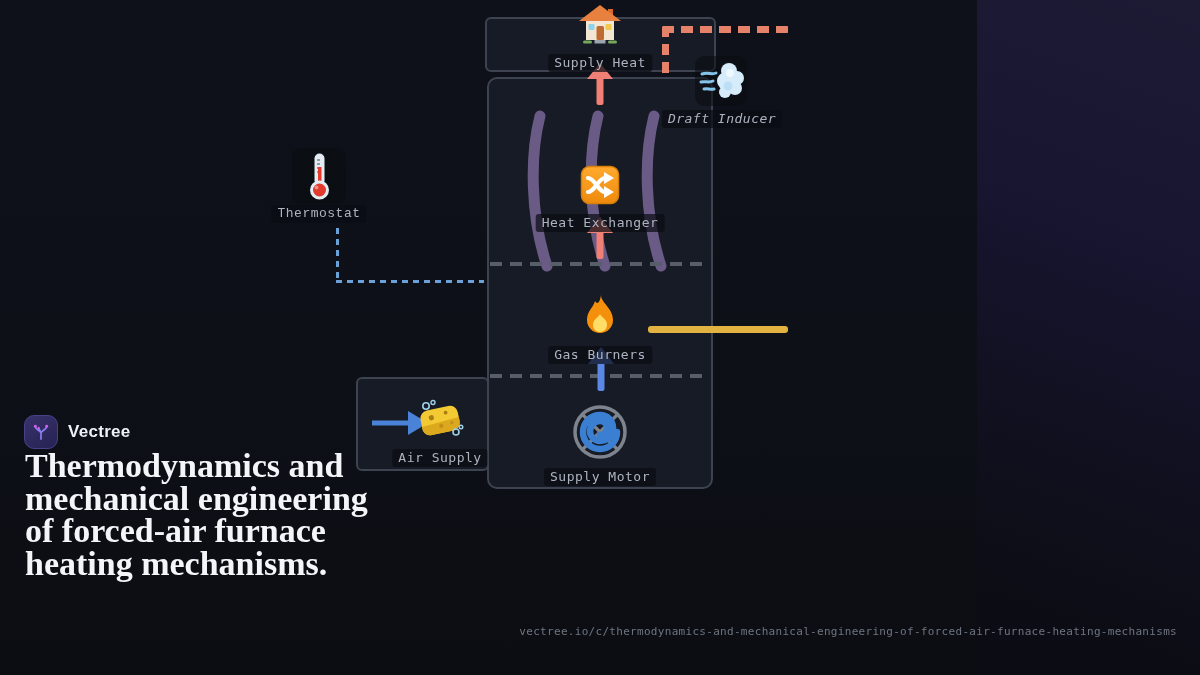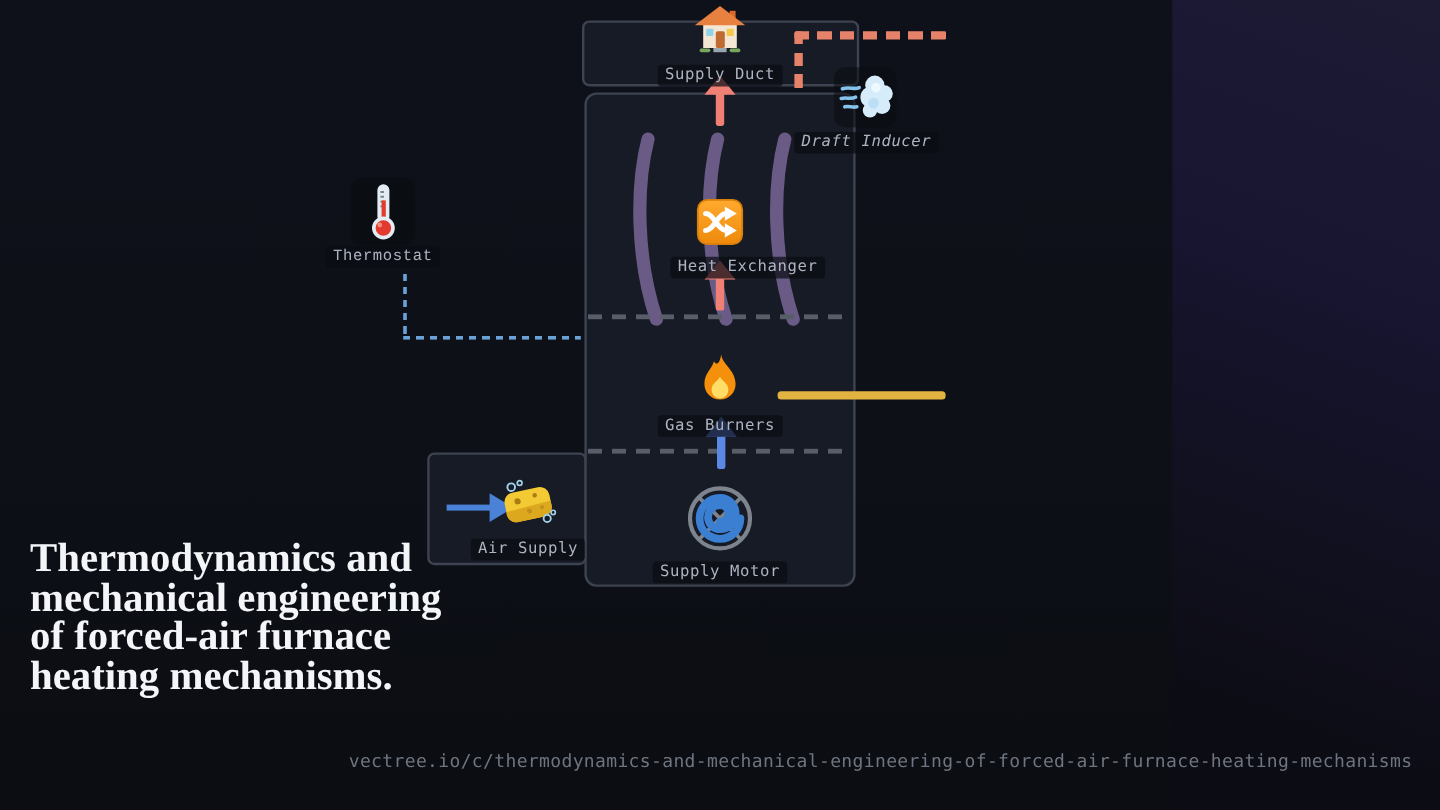--- a/index.html
+++ b/index.html
@@ -44,21 +44,21 @@
     font-family:"Liberation Sans","DejaVu Sans",sans-serif;
     font-weight:bold;font-size:17px;color:#eef1f5;letter-spacing:.3px;
   }
   .page-title{
     position:absolute;left:25px;top:450px;width:352px;
     font-family:Liberation Serif, serif;
     font-weight:bold;font-size:34px;line-height:32.5px;color:#f3f5f9;
   }
   .footer-url{
     position:absolute;right:23px;top:625px;
-    font-size:15px;color:#6e7580;letter-spacing:.3px;white-space:nowrap;
+    font-size:11px;color:#6e7580;letter-spacing:.3px;white-space:nowrap;
   }
 </style>
 </head>
 <body>
 
 <div class="stage">
   <div class="right-accent"></div>
 
   <div class="box" id="filter-box"></div>
   <div class="box" id="supply-box"></div>
@@ -171,25 +171,36 @@
 
   <svg class="icon" style="left:571px;top:403px;" width="58" height="58" viewBox="0 0 58 58">
     <line x1="11" y1="11" x2="47" y2="47" stroke="#7d848d" stroke-width="3.2"></line>
     <line x1="47" y1="11" x2="11" y2="47" stroke="#7d848d" stroke-width="3.2"></line>
     <circle cx="29" cy="29" r="25" stroke="#7d848d" stroke-width="3.5" fill="none"></circle>
     <path d="M46,29 C46,38.5 38.5,46 29,46 C19.5,46 12,38.5 12,29 C12,19.5 19.5,12 29,12
              C36.5,12 42,17.5 42,25 C42,32.5 36.5,38 29,38 C23.5,38 19,33.5 19,28
              C19,22.5 23.5,18 29,18 C33,18 36,21 36,25 C36,29 33,32 29,32" stroke="#3a7fd2" stroke-width="6.5" fill="none" stroke-linecap="round"></path>
   </svg>
 
-  <span class="node-label" style="left:600px;top:54px;">Supply Duct</span>
+  <span class="node-label" style="left:600px;top:54px;">Supply Heat</span>
   <span class="node-label" style="left:722px;top:110px;font-style:italic;">Draft Inducer</span>
-  <span class="node-label" style="left:600px;top:214px;margin-left:23px;">Heat Exchanger</span>
+  <span class="node-label" style="left:600px;top:214px;">Heat Exchanger</span>
   <span class="node-label" style="left:319px;top:205px;font-family:Liberation Mono, monospace;">Thermostat</span>
   <span class="node-label" style="left:600px;top:346px;">Gas Burners</span>
   <span class="node-label" style="left:440px;top:449px;">Air Supply</span>
   <span class="node-label" style="left:600px;top:468px;">Supply Motor</span>
 
+  <div class="brand-row">
+    <div class="logo-badge">
+      <svg width="24" height="24" viewBox="0 0 34 34">
+        <path d="M17,27 V18 M17,18 C14,14 11,14 9,10 M17,18 C20,14 23,14 25,10 M17,18 C16,15 14.5,13.5 14,12" stroke="#8a7cf0" stroke-width="2.4" fill="none" stroke-linecap="round"></path>
+        <circle cx="9" cy="9" r="2.1" fill="#cf5fe8"></circle>
+        <circle cx="25" cy="9" r="2.1" fill="#cf5fe8"></circle>
+        <circle cx="13.6" cy="11" r="1.6" fill="#cf5fe8"></circle>
+      </svg>
+    </div>
+    <span class="brand-name">Vectree</span>
+  </div>
 
   <div class="page-title">Thermodynamics and mechanical engineering of forced-air furnace heating mechanisms.</div>
 
   <div class="footer-url">vectree.io/c/thermodynamics-and-mechanical-engineering-of-forced-air-furnace-heating-mechanisms</div>
 </div>
 
 </body></html>

